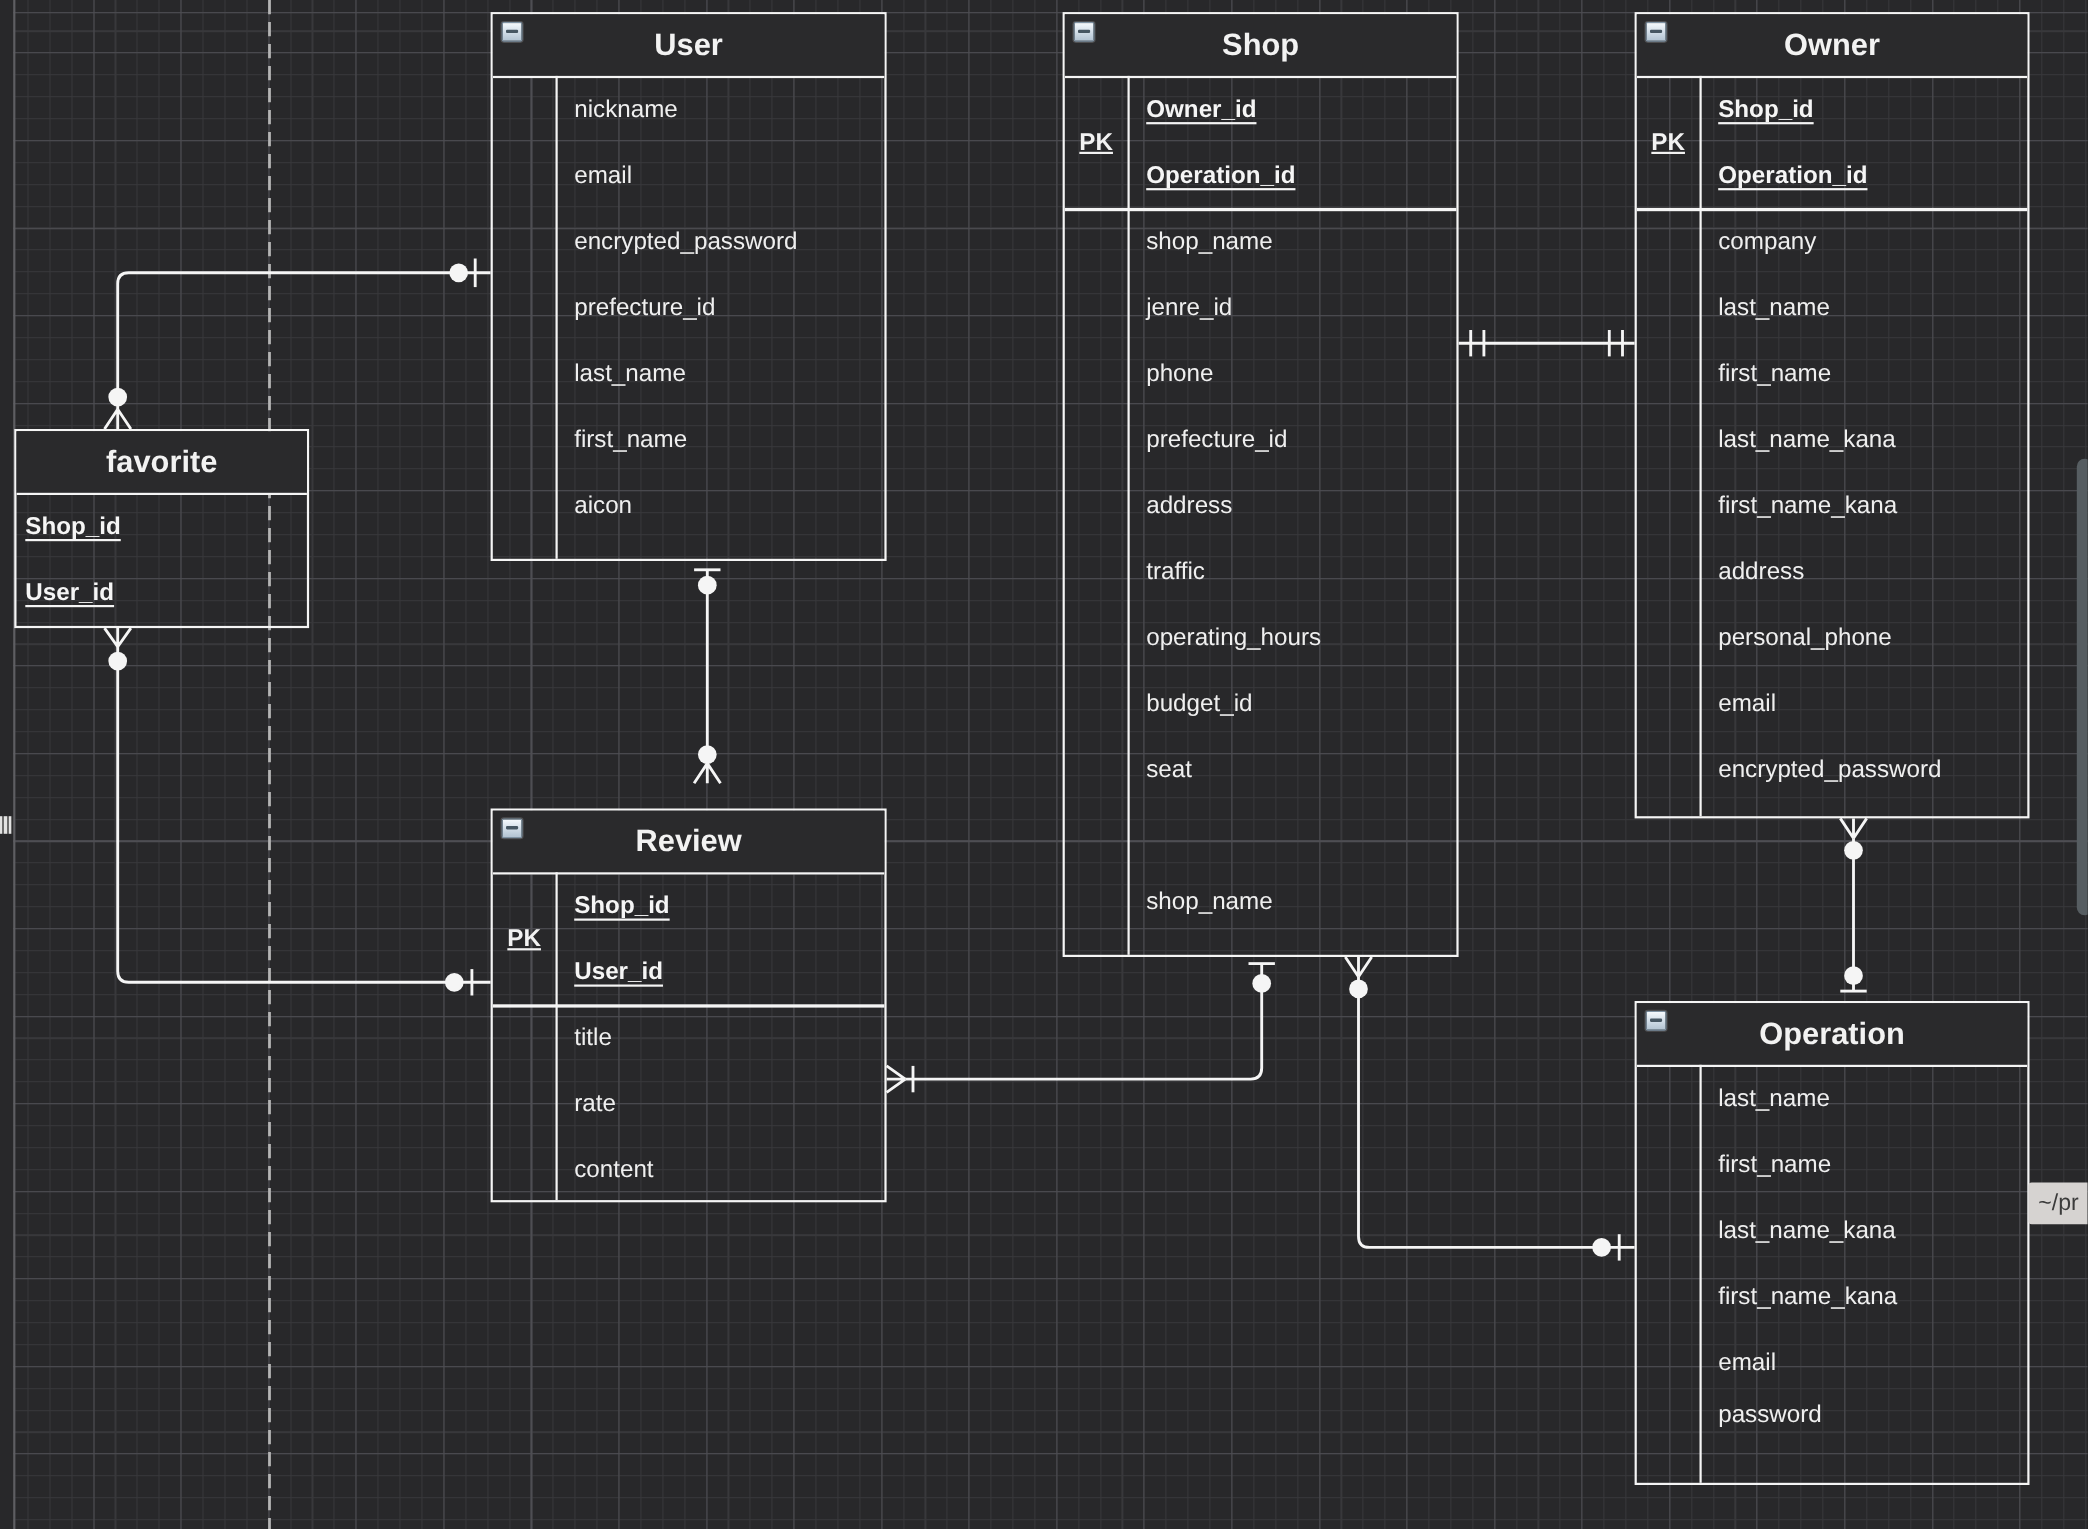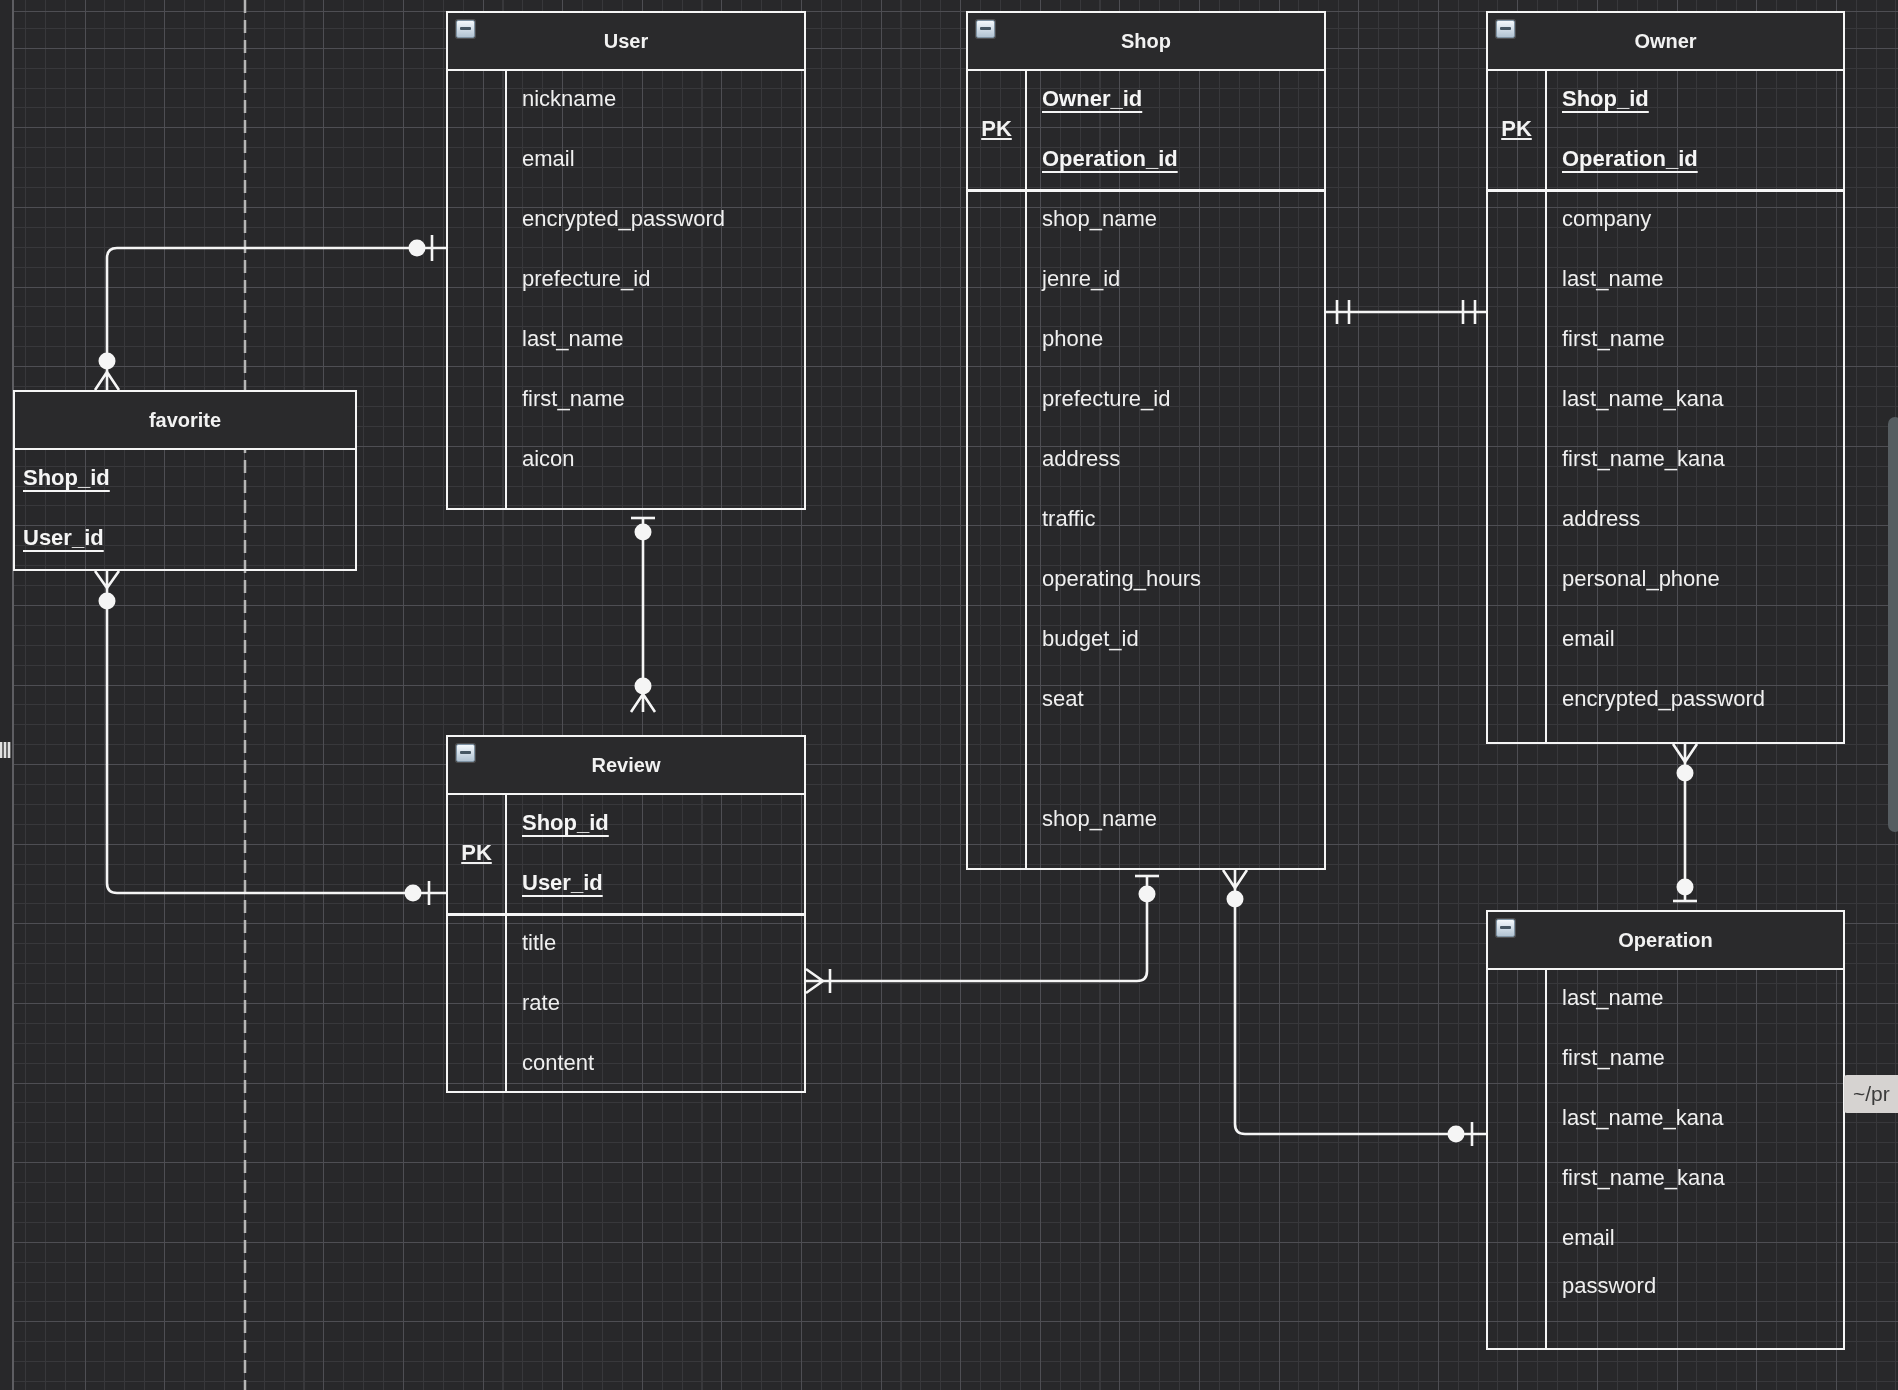--- a/index.html
+++ b/index.html
@@ -18,21 +18,21 @@
   #grid-left-margin{position:absolute;left:0;top:0;width:12px;height:100%;background:var(--bg,#28282a);}
   
   svg.overlay{position:absolute;left:0;top:0;z-index:2;}
   .edge path,.edge line{stroke:var(--stroke,#f5f5f5);stroke-width:2.6;fill:none;}
   .edge circle{fill:var(--stroke,#f5f5f5);stroke:none;}
   
   .table{position:absolute;border:2.5px solid var(--stroke,#f2f2f2);box-sizing:border-box;z-index:3;background:transparent;}
   .t-header{position:absolute;left:0;right:0;top:0;height:56px;background:var(--hdr,#2a2a2c);
             border-bottom:2.5px solid var(--stroke,#f2f2f2);}
   .t-title{position:absolute;left:0;right:0;top:0;height:56px;line-height:56px;text-align:center;
-           font-weight:bold;font-size:20px;color:#f2f2f2;}
+           font-weight:bold;font-size:28px;color:#f2f2f2;}
   .collapse{position:absolute;left:8px;top:7px;width:17px;height:16px;border:1px solid #7f93a4;border-radius:2px;
             background:linear-gradient(#f5f9fc,#cfdbe6 55%,#b2c3d2);box-shadow:0 0 0 1px rgba(255,255,255,.18);}
   .collapse .dash{position:absolute;left:3px;right:3px;top:6px;height:3px;background:#465662;border-radius:1px;}
   .gutter-line{position:absolute;top:56px;bottom:0;width:2px;background:var(--stroke,#f2f2f2);}
   .pk-divider{position:absolute;left:0;right:0;height:2.5px;background:var(--stroke,#f2f2f2);}
   .pk-label{position:absolute;width:57px;text-align:center;font-weight:bold;font-size:22px;color:#f2f2f2;text-decoration:underline;}
   .row{position:absolute;left:0;right:0;height:60px;line-height:60px;font-size:22px;color:#efefef;white-space:nowrap;}
   .row.pk{font-weight:bold;text-decoration:underline;text-underline-offset:5px;text-decoration-thickness:2px;color:#f5f5f5;}
   
   #scrollbar-thumb{position:absolute;right:-4px;top:417px;width:14px;height:415px;border-radius:7px;
@@ -122,21 +122,21 @@
         </div>
         <div class="row" style="top: 56px; padding-left: 74px;">nickname</div>
         <div class="row" style="top: 116px; padding-left: 74px;">email</div>
         <div class="row" style="top: 176px; padding-left: 74px;">encrypted_password</div>
         <div class="row" style="top: 236px; padding-left: 74px;">prefecture_id</div>
         <div class="row" style="top: 296px; padding-left: 74px;">last_name</div>
         <div class="row" style="top: 356px; padding-left: 74px;">first_name</div>
         <div class="row" style="top: 416px; padding-left: 74px;">aicon</div>
         <div class="gutter-line" style="left: 57px;"></div>
       </div>
-      <div class="table" style="left: 13px; top: 390px; width: 344px; height: 181px;">
+      <div class="table" style="left: 13px; top: 390px; width: 268px; height: 181px;">
         <div class="t-header">
           <span class="t-title">favorite</span>
         </div>
         <div class="row pk" style="top: 56px; padding-left: 8px;">Shop_id</div>
         <div class="row pk" style="top: 116px; padding-left: 8px;">User_id</div>
       </div>
       <div class="table" style="left: 966px; top: 11px; width: 360px; height: 859px;">
         <div class="t-header">
           <span class="collapse">
             <span class="dash"></span>

